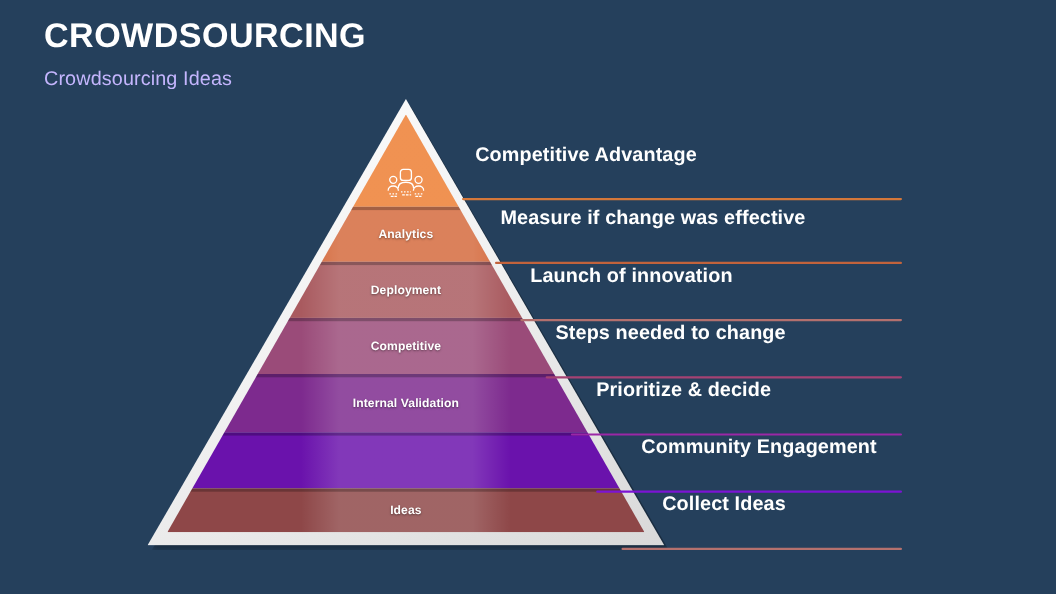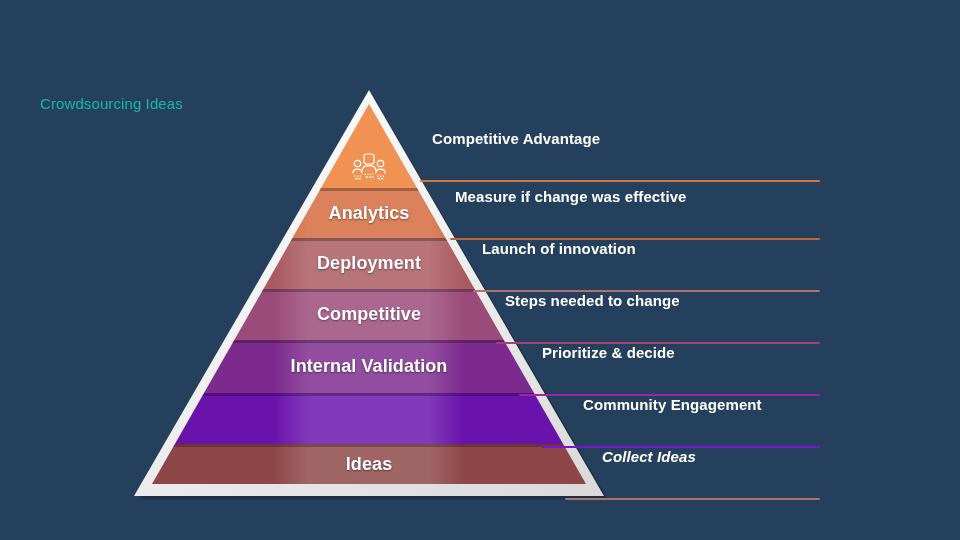--- a/index.html
+++ b/index.html
@@ -13,23 +13,22 @@
   #slide { position:absolute; inset:0; width:960px; height:540px; background:#25405c; }
 
   
   #title {
     position:absolute; left:40px; top:16px;
     font-size:31px; font-weight:bold; color:#ffffff;
     letter-spacing:0.4px; line-height:1.1;
   }
   #subtitle {
     position:absolute; left:40px; top:61px;
-    font-size:15px; font-weight:normal; color:#14b8a6;
+    font-size:18px; font-weight:normal; color:#c4b5fd;
     letter-spacing:0.1px;
-    margin-top:34px;
   }
 
   
   #pyramid-wrap { position:absolute; left:130px; top:88px; width:480px; height:412px; }
 
   #pyramid-shadow {
     position:absolute; left:8px; top:8px; width:470px; height:404px;
     background:rgba(0,0,0,0.30);
     clip-path:polygon(50% 0%, 100% 100%, 0% 100%);
     filter:blur(3px);
@@ -44,21 +43,21 @@
   #pyramid-inner {
     position:absolute; left:22px; top:16px; width:434px; height:380px;
     clip-path:polygon(50% 0%, 100% 100%, 0% 100%);
     overflow:hidden;
   }
   .band {
     position:absolute; left:0; width:100%;
     display:flex; align-items:center; justify-content:center;
   }
   .band-label {
-    color:#ffffff; font-weight:bold; font-size:18px;
+    color:#ffffff; font-weight:bold; font-size:11px;
     text-shadow:0 1px 2px rgba(0,0,0,.45);
     white-space:nowrap; letter-spacing:0.1px;
     position:relative; z-index:3;
   }
   .band-sep {
     position:absolute; left:0; width:100%; height:3px;
     background:rgba(0,0,0,0.25);
     top:0; z-index:2;
   }
   
@@ -73,30 +72,31 @@
   }
   #apex-icon {
     position:absolute; left:50%; transform:translateX(-50%);
     top:48px; width:34px; height:28px; z-index:3;
   }
 
   
   #legend { position:absolute; left:420px; top:110px; width:420px; height:390px; }
   .legend-row { position:absolute; left:0; width:400px; }
   .legend-text {
-    position:absolute; color:#ffffff; font-size:15px; font-weight:600;
+    position:absolute; color:#ffffff; font-size:18px; font-weight:600;
     white-space:nowrap; letter-spacing:0.1px;
   }
   .legend-rule { position:absolute; height:2px; border-radius:1px; }
 </style>
 </head>
 <body>
 
 <div id="slide">
 
+  <div id="title">CROWDSOURCING</div>
   <div id="subtitle">Crowdsourcing Ideas</div>
 
   <div id="pyramid-wrap">
     <div id="pyramid-shadow"></div>
     <div id="pyramid-frame"></div>
 
     <div id="pyramid-inner">
 
       <div class="band" id="band0" style="top: 0px; height: 84px; background: rgb(237, 125, 49);">
         <span class="band-label"></span>
@@ -166,18 +166,18 @@
       <span class="legend-text" style="left:122px; top:0;">Prioritize &amp; decide</span>
       <span class="legend-rule" style="left:99px; top:50px; width:301px; background:#9B27A6;"></span>
     </div>
 
     <div class="legend-row" style="top:286px;">
       <span class="legend-text" style="left:163px; top:0;">Community Engagement</span>
       <span class="legend-rule" style="left:122px; top:50px; width:278px; background:#7C13D4;"></span>
     </div>
 
     <div class="legend-row" style="top:338px;">
-      <span class="legend-text" style="left:182px; top:0;font-style:italic;">Collect Ideas</span>
+      <span class="legend-text" style="left:182px; top:0;">Collect Ideas</span>
       <span class="legend-rule" style="left:145px; top:50px; width:255px; background:#B5716E;"></span>
     </div>
 
   </div>
 </div>
 
 </body></html>

